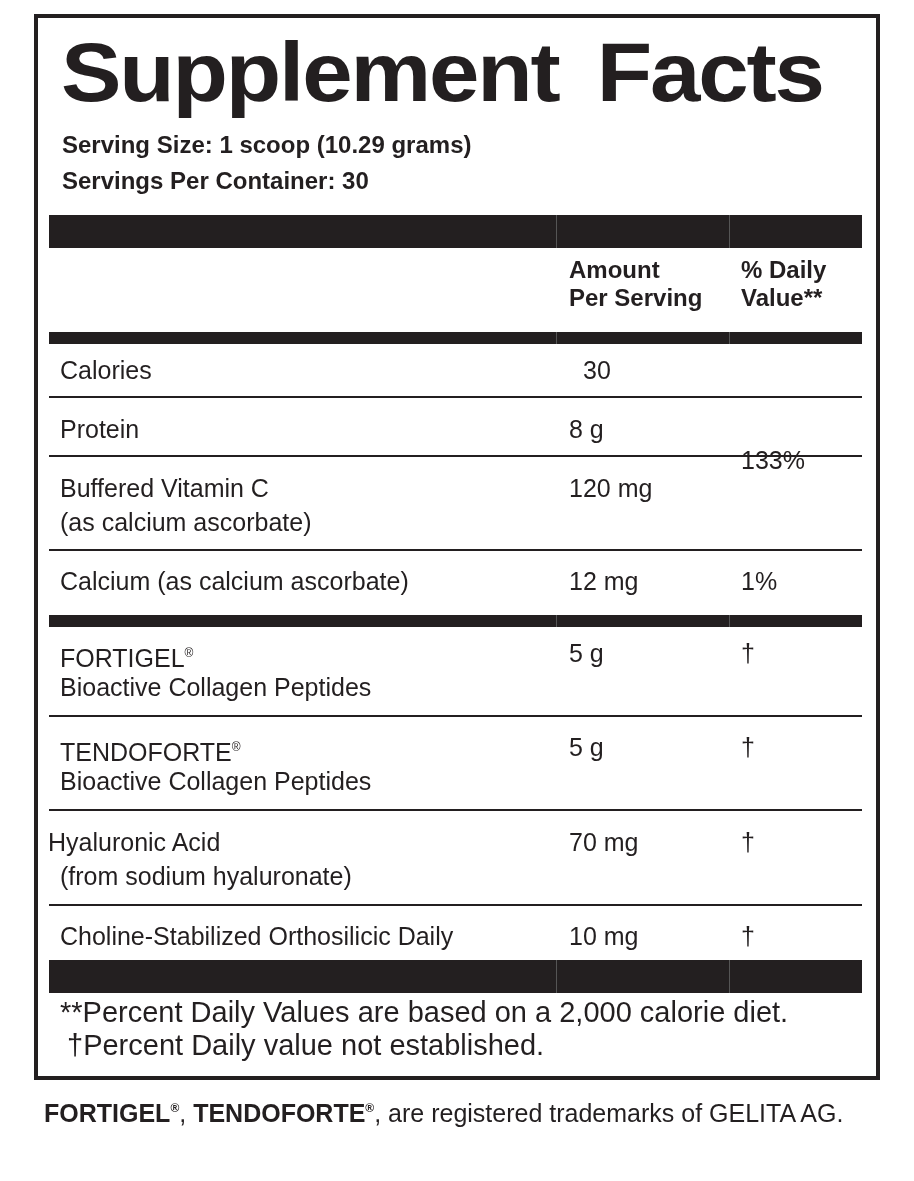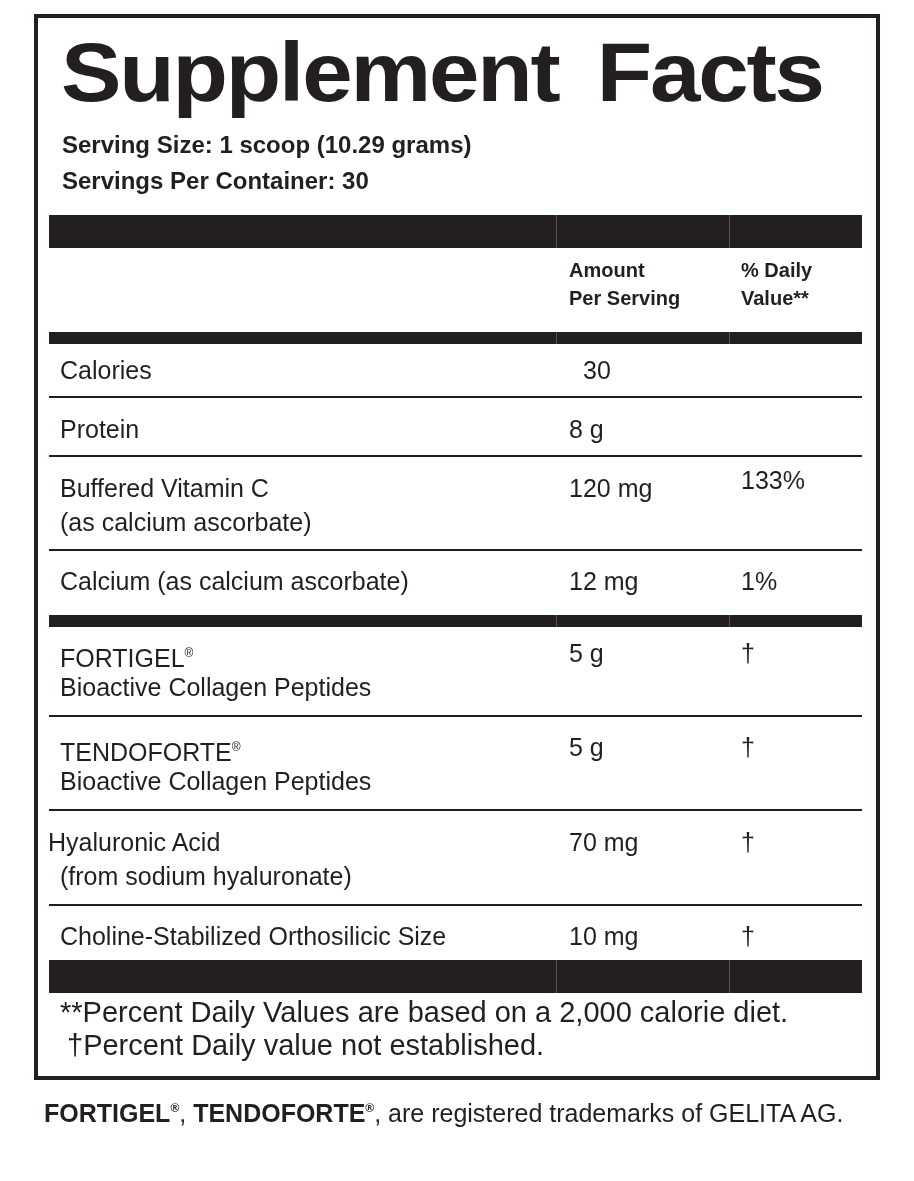--- a/index.html
+++ b/index.html
@@ -7,21 +7,21 @@
          font-family: "Liberation Sans", "DejaVu Sans", sans-serif; color: #231f20; }
   .panel { position: absolute; left: 34px; top: 14px; width: 838px; height: 1058px;
            border: 4px solid #231f20; background: #fff; }
   .title { position: absolute; left: 61px; top: 30px; font-size: 84px; font-weight: bold;
            letter-spacing: -2px; line-height: 1; white-space: nowrap; transform: scaleX(1.08);
            transform-origin: left top; word-spacing: 14px; }
   .serving { position: absolute; left: 62px; font-size: 24px; font-weight: bold; line-height: 1; }
   .bar { position: absolute; left: 49px; width: 813px; background: #231f20; }
   .bar .div { position: absolute; top: 0; bottom: 0; width: 1px; background: #555; }
   .hline { position: absolute; left: 49px; width: 813px; height: 2px; background: #231f20; }
-  .col-head { position: absolute; font-size: 20px; font-weight: bold; line-height: 28px; }
+  .col-head { position: absolute; font-size: 24px; font-weight: bold; line-height: 28px; }
   .cell { position: absolute; font-size: 25px; line-height: 33px; white-space: nowrap; }
   .cell sup { font-size: 12px; vertical-align: 10px; }
   .foot { position: absolute; font-size: 29px; line-height: 33px; white-space: nowrap; }
   .tm { position: absolute; left: 44px; top: 1092px; font-size: 25px; line-height: 33px; width: 800px; }
   .tm b sup, .tm sup { font-size: 12px; vertical-align: 10px; }
 </style>
 </head>
 <body>
 
 <div class="panel"></div>
@@ -53,21 +53,21 @@
 <div class="cell" style="left:583px;top:354px">30</div>
 <div class="hline" style="top:396px"></div>
 
 <div class="cell" style="left:60px;top:413px">Protein</div>
 <div class="cell" style="left:569px;top:413px">8 g</div>
 <div class="hline" style="top:455px"></div>
 
 <div class="cell" style="left:60px;top:472px">Buffered Vitamin C</div>
 <div class="cell" style="left:60px;top:506px">(as calcium ascorbate)</div>
 <div class="cell" style="left:569px;top:472px">120 mg</div>
-<div class="cell" style="left:741px;top:464px">133%</div>
+<div class="cell" style="left:741px;top:444px">133%</div>
 <div class="hline" style="top:549px"></div>
 
 <div class="cell" style="left:60px;top:565px">Calcium (as calcium ascorbate)</div>
 <div class="cell" style="left:569px;top:565px">12 mg</div>
 <div class="cell" style="left:741px;top:565px">1%</div>
 
 <div class="bar" style="top:615px;height:12px">
   <div class="div" style="left:507px"></div>
     <div class="div" style="left:680px"></div>
 </div>
@@ -83,21 +83,21 @@
 <div class="cell" style="left:569px;top:731px">5 g</div>
 <div class="cell" style="left:741px;top:731px">†</div>
 <div class="hline" style="top:809px"></div>
 
 <div class="cell" style="left:48px;top:826px">Hyaluronic Acid</div>
 <div class="cell" style="left:60px;top:860px">(from sodium hyaluronate)</div>
 <div class="cell" style="left:569px;top:826px">70 mg</div>
 <div class="cell" style="left:741px;top:826px">†</div>
 <div class="hline" style="top:904px"></div>
 
-<div class="cell" style="left:60px;top:920px">Choline-Stabilized Orthosilicic Size</div>
+<div class="cell" style="left:60px;top:920px">Choline-Stabilized Orthosilicic Daily</div>
 <div class="cell" style="left:569px;top:920px">10 mg</div>
 <div class="cell" style="left:741px;top:920px">†</div>
 
 <div class="bar" style="top:960px;height:33px">
   <div class="div" style="left:507px"></div>
     <div class="div" style="left:680px"></div>
 </div>
 
 <div class="foot" style="left:60px;top:996px">**Percent Daily Values are based on a 2,000 calorie diet.</div>
 <div class="foot" style="left:67px;top:1029px">†Percent Daily value not established.</div>

